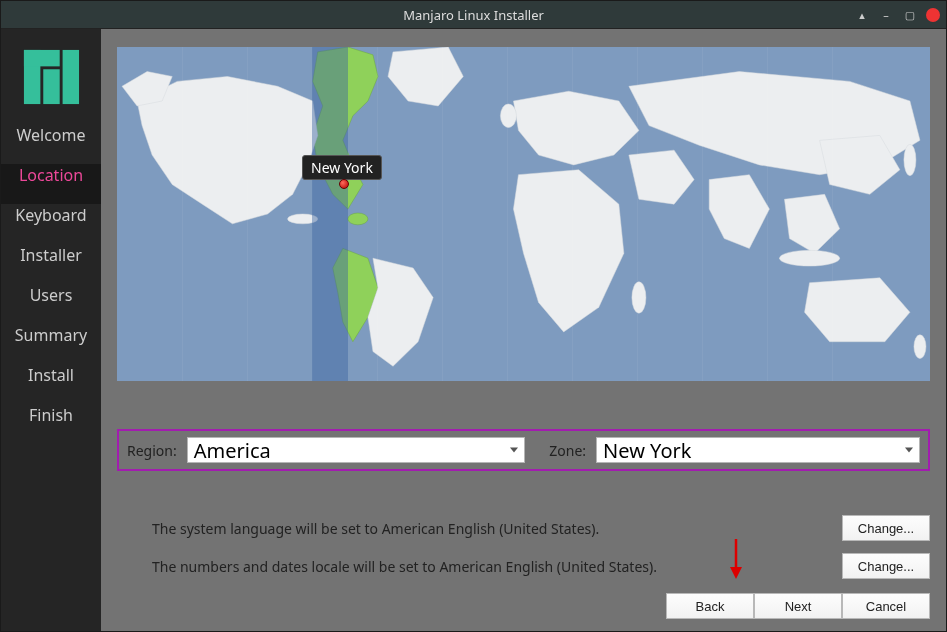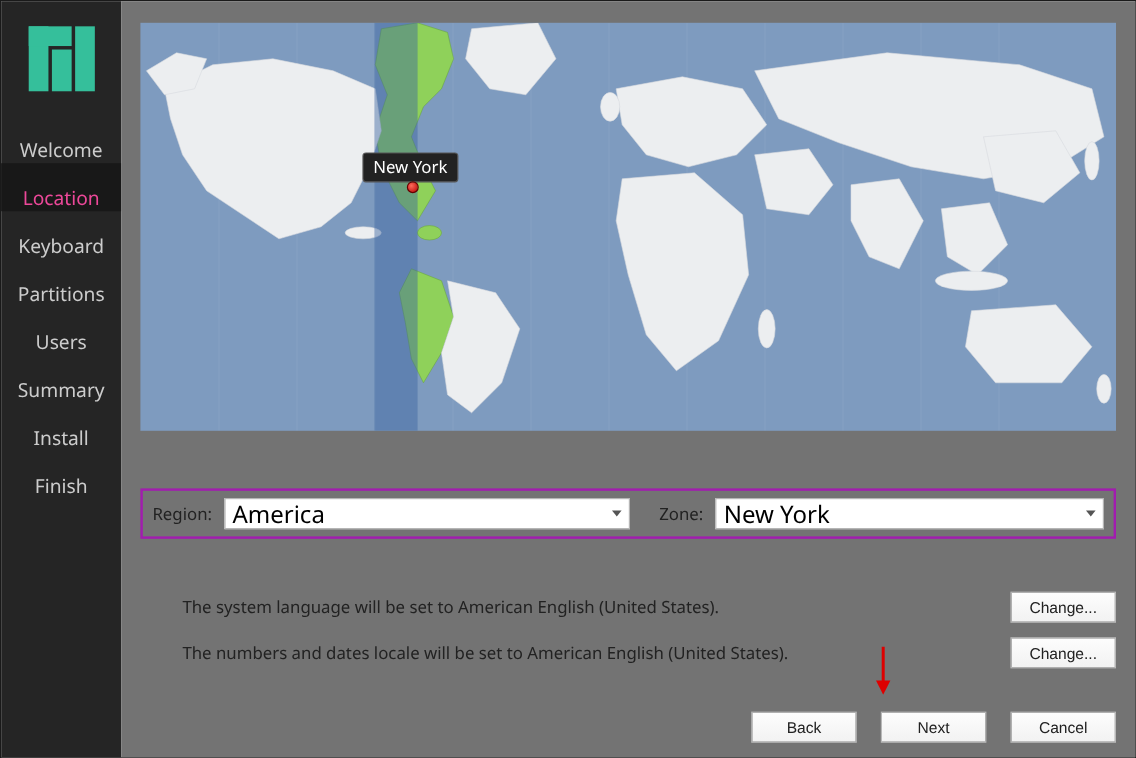--- a/index.html
+++ b/index.html
@@ -8,50 +8,59 @@
 .titlebar { height: 28px; background: #2f3a3a; color: #ddd; display: flex; align-items: center; position: relative; font-size: 13px; border-bottom: 1px solid #222; }
 .titlebar .title { position: absolute; left: 50%; transform: translateX(-50%); }
 .titlebar .controls { position: absolute; right: 6px; display: flex; gap: 8px; align-items: center; }
 .titlebar .controls span { width: 16px; height: 16px; display: inline-flex; align-items: center; justify-content: center; font-size: 11px; color: #ccc; }
 .titlebar .controls .close { background: #e33; border-radius: 50%; width: 14px; height: 14px; }
 
 .body { flex: 1; display: flex; min-height: 0; }
 .sidebar { width: 100px; background: #252525; color: #ddd; display: flex; flex-direction: column; align-items: stretch; }
 .logo { height: 95px; display: flex; align-items: center; justify-content: center; }
 .logo svg { width: 58px; height: 58px; }
-.step { height: 40px; display: flex; align-items: flex-end; justify-content: center; font-size: 16px; color: #ccc; cursor: pointer; }
+.step { height: 40px; display: flex; align-items: flex-start; justify-content: center; font-size: 16px; color: #ccc; cursor: pointer; }
 .step.active { background: #181818; color: #ec4899; }
 
 .main { flex: 1; background: #737373; padding: 18px 16px 12px 16px; display: flex; flex-direction: column; position: relative; }
 .map-wrap { width: 100%; height: 340px; background: #7e9bbf; position: relative; overflow: hidden; }
 .map-wrap svg.world { width: 100%; height: 100%; display: block; }
 .tz-band { position: absolute; top: 0; bottom: 0; left: 24%; width: 36px; background: rgba(60,100,160,0.45); }
 .grid-line { position: absolute; top: 0; bottom: 0; width: 1px; background: rgba(255,255,255,0.06); }
 .city-label { position: absolute; background: #222; color: #fff; font-size: 14px; padding: 2px 8px; border-radius: 3px; border: 1px solid #555; white-space: nowrap; }
 .city-pin { position: absolute; width: 10px; height: 10px; border-radius: 50%; background: radial-gradient(circle at 35% 35%, #ff6b5b, #b40000); border: 1px solid #600; }
 
 .region-row { margin-top: 48px; border: 2px solid #a21caf; padding: 6px 8px; display: flex; align-items: center; gap: 10px; }
 .region-row label { font-size: 14px; color: #222; }
 .select { flex: 1; height: 26px; border: 1px solid #b5b5b5; background: #fff; font-size: 20px; padding: 0 22px 0 6px; position: relative; display: flex; align-items: center; cursor: pointer; }
 .select .caret { position: absolute; right: 6px; top: 50%; transform: translateY(-50%); border-left: 4px solid transparent; border-right: 4px solid transparent; border-top: 5px solid #555; }
 
 .info { margin-top: 44px; display: flex; flex-direction: column; gap: 12px; font-size: 14px; color: #222; }
 .info-row { display: flex; align-items: center; justify-content: space-between; margin-left: 35px; }
 .btn { height: 26px; min-width: 88px; border: 1px solid #b8b8b8; background: linear-gradient(#fdfdfd,#f2f2f2); font-size: 13px; color: #222; display: inline-flex; align-items: center; justify-content: center; padding: 0 12px; cursor: pointer; }
 
-.footer { margin-top: auto; padding-top: 14px; display: flex; justify-content: flex-end; gap: 20px; position: relative; }
+.footer { margin-top: auto; padding-top: 14px; display: flex; justify-content: flex-end; gap: 0; position: relative; }
 .footer .btn { width: 88px; }
 .arrow { position: absolute; right: 185px; top: -42px; }
 .arrow svg { width: 18px; height: 42px; }
 </style>
 </head>
 <body>
 
 <div class="window">
 
+  <div class="titlebar">
+    <span class="title">Manjaro Linux Installer</span>
+    <div class="controls">
+      <span>▴</span>
+      <span>–</span>
+      <span>▢</span>
+      <span class="close"></span>
+    </div>
+  </div>
 
   <div class="body">
 
     <div class="sidebar">
       <div class="logo">
         <svg viewBox="0 0 60 60">
           <rect x="2" y="2" width="17" height="56" fill="#35bf9b"></rect>
           <rect x="22" y="22" width="17" height="36" fill="#35bf9b"></rect>
           <rect x="42" y="2" width="17" height="56" fill="#35bf9b"></rect>
           <rect x="2" y="2" width="37" height="17" fill="#35bf9b"></rect>
@@ -60,21 +69,21 @@
       <div class="step">
           <span>Welcome</span>
         </div>
       <div class="step active">
           <span>Location</span>
         </div>
       <div class="step">
           <span>Keyboard</span>
         </div>
       <div class="step">
-          <span>Partitions</span>
+          <span>Installer</span>
         </div>
       <div class="step">
           <span>Users</span>
         </div>
       <div class="step">
           <span>Summary</span>
         </div>
       <div class="step">
           <span>Install</span>
         </div>

